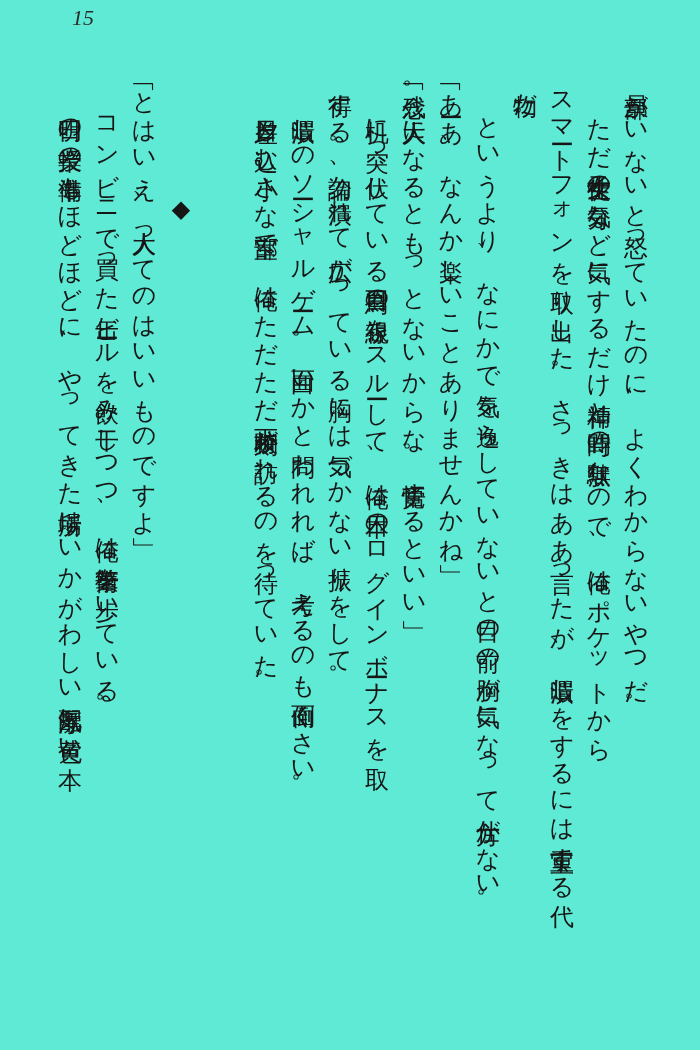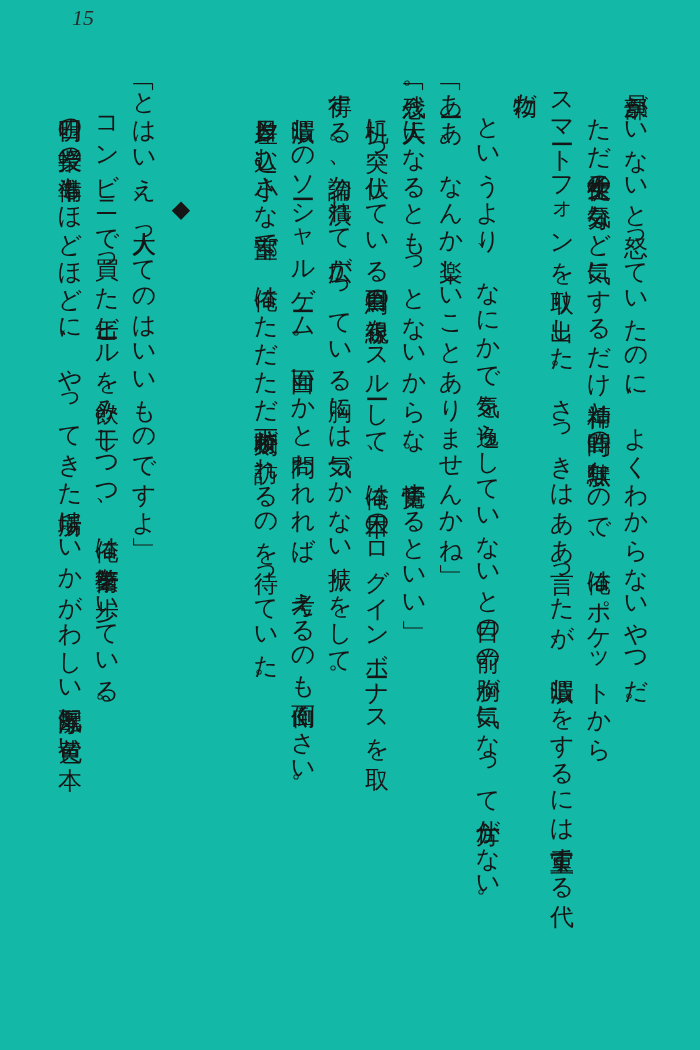--- a/index.html
+++ b/index.html
@@ -7,21 +7,21 @@
     padding: 0;
     width: 700px;
     height: 1050px;
     background: #fbfbfb;
     overflow: hidden;
   }
   .page {
     position: relative;
     width: 700px;
     height: 1050px;
-    background: #14b8a6;
+    background: #5eead4;
     font-family: "DejaVu Serif", "Liberation Serif", serif;
   }
   .page-number {
     position: absolute;
     top: 5px;
     left: 72px;
     font-size: 22px;
     font-style: italic;
     color: #2a2a2a;
     font-family: "Liberation Serif", serif;

